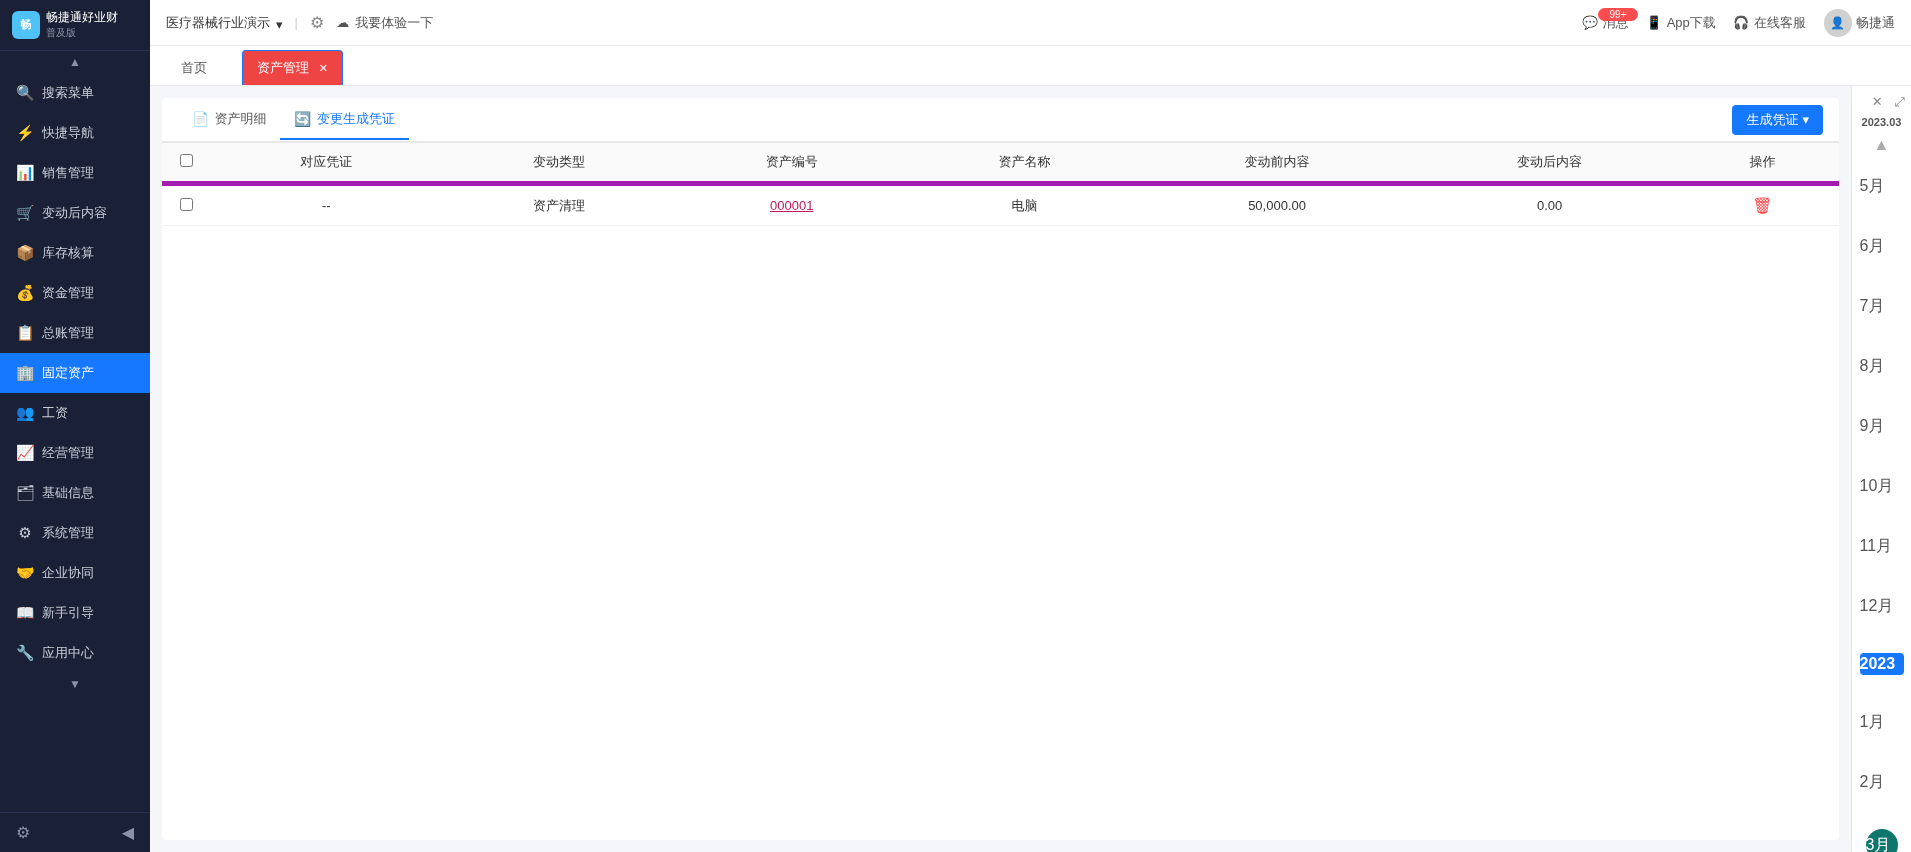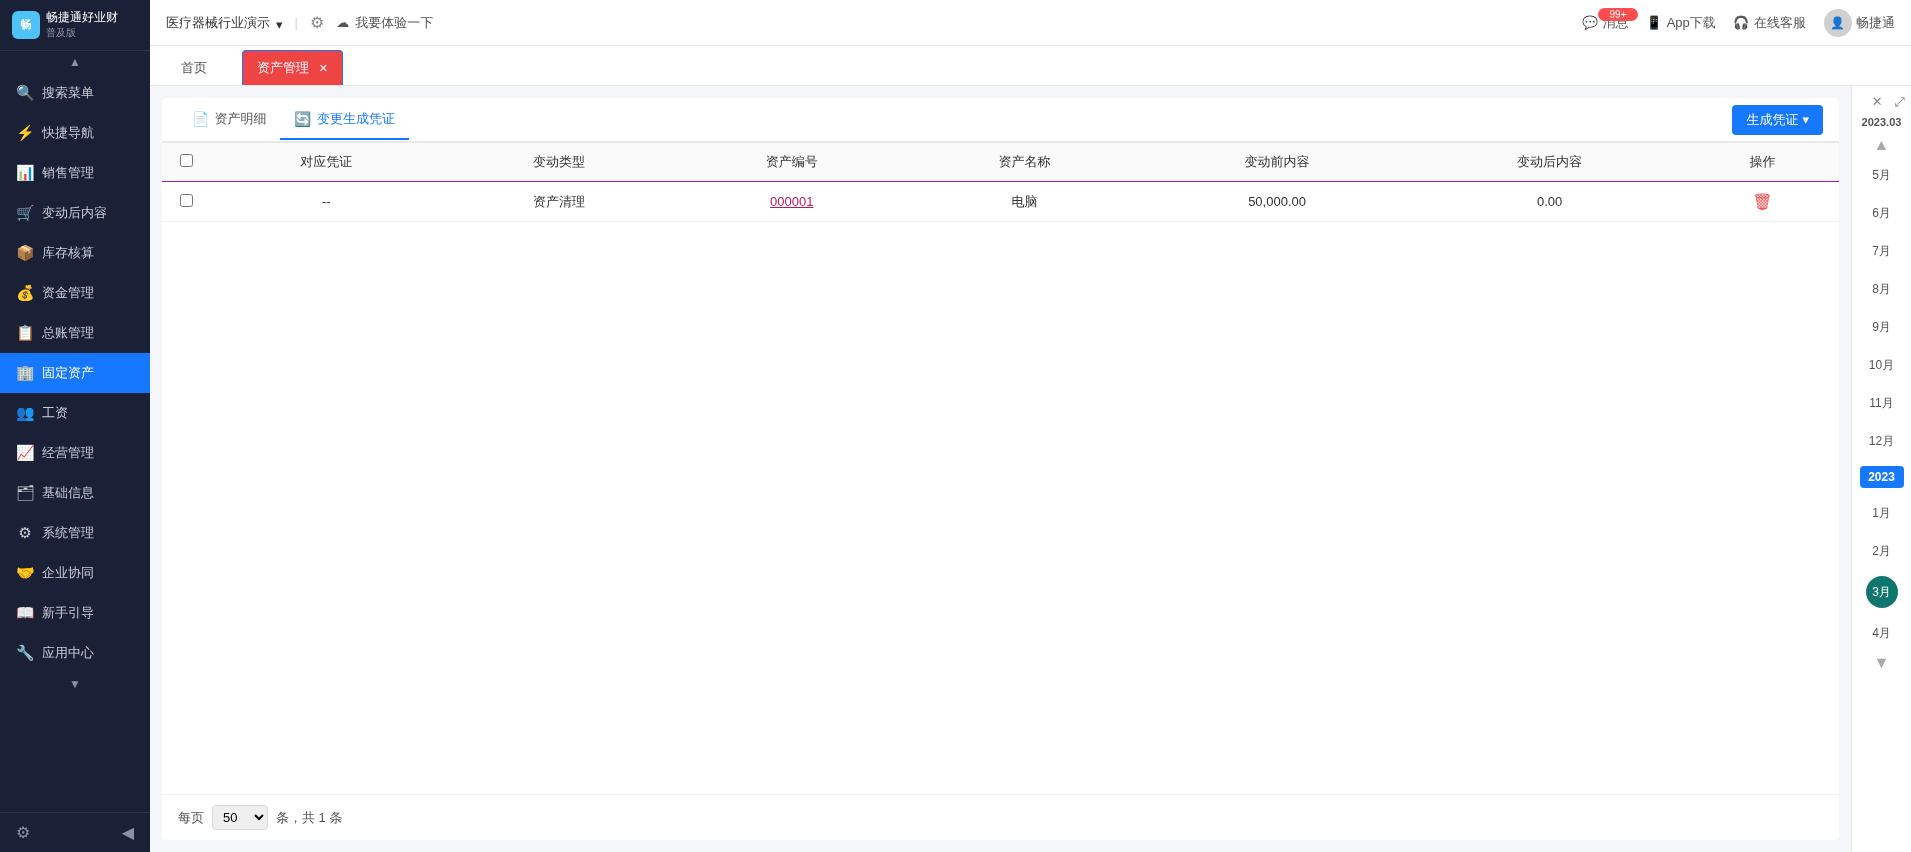--- a/index.html
+++ b/index.html
@@ -169,21 +169,21 @@
       border: none; border-radius: 4px;
       padding: 6px 14px; font-size: 13px;
       cursor: pointer; display: flex; align-items: center; gap: 4px;
     }
 
     
     .table-wrap { flex: 1; overflow: auto; }
     table { width: 100%; border-collapse: collapse; font-size: 13px; }
     thead th {
       background: #fafafa;
-      border-bottom: 1px solid #a21caf;
+      border-bottom: 5px solid #a21caf;
       border-top: 1px solid #e8e8e8;
       padding: 10px 12px;
       text-align: center;
       color: #333;
       font-weight: 500;
       white-space: nowrap;
     }
     thead th:first-child { width: 48px; }
     tbody td {
       padding: 10px 12px;
@@ -218,27 +218,27 @@
       align-items: center;
       padding: 4px 0;
       font-size: 12px;
       overflow: hidden;
       flex-shrink: 0;
       position: absolute;
       right: 0; top: 0; bottom: 0;
       z-index: 10;
     }
     .cal-month {
-      display: flex; align-items: center; justify-content: center;
+      display: flex; align-items: center; 
       width: 44px; height: 26px;
       border-radius: 4px;
       cursor: pointer;
-      font-size: 12px;
+      font-size: 16px;
       color: #555;
-      margin: 6px auto;
+      margin: 17px auto;
     }
     .cal-month.active {
       background: #0f766e; color: #fff; border-radius: 50%; width: 32px; height: 32px;
     }
     .cal-month.year-label {
       background: #1677ff; color: #fff; font-weight: bold;
       border-radius: 4px; width: 44px; height: 22px;
     }
     .cal-arrow { cursor: pointer; color: #aaa; font-size: 16px; margin: 2px 0; }
 
@@ -426,30 +426,20 @@
                 <td>50,000.00</td>
                 <td>0.00</td>
                 <td>
                   <button class="delete-btn">🗑</button>
                 </td>
               </tr>
             </tbody>
           </table>
         </div>
 
-        <div class="pagination">
-          <span>每页</span>
-          <select class="page-size-select">
-            <option value="50">50</option>
-            <option value="10">10</option>
-            <option value="20">20</option>
-            <option value="100">100</option>
-          </select>
-          <span>条，共 1 条</span>
-        </div>
       </div>
     </div>
 
     <div class="right-panel">
       <div style="display:flex;width:100%;justify-content:flex-end;">
         <span style="padding:4px 6px;cursor:pointer;font-size:13px;color:#888;">✕</span>
         <span style="padding:4px 6px;cursor:pointer;font-size:13px;color:#888;">⤢</span>
       </div>
       <div style="font-size:11px;color:#555;font-weight:bold;padding:2px 4px;text-align:center;">2023.03</div>
       <div style="display:flex;flex-direction:column;align-items:center;width:100%;margin-top:4px;">

